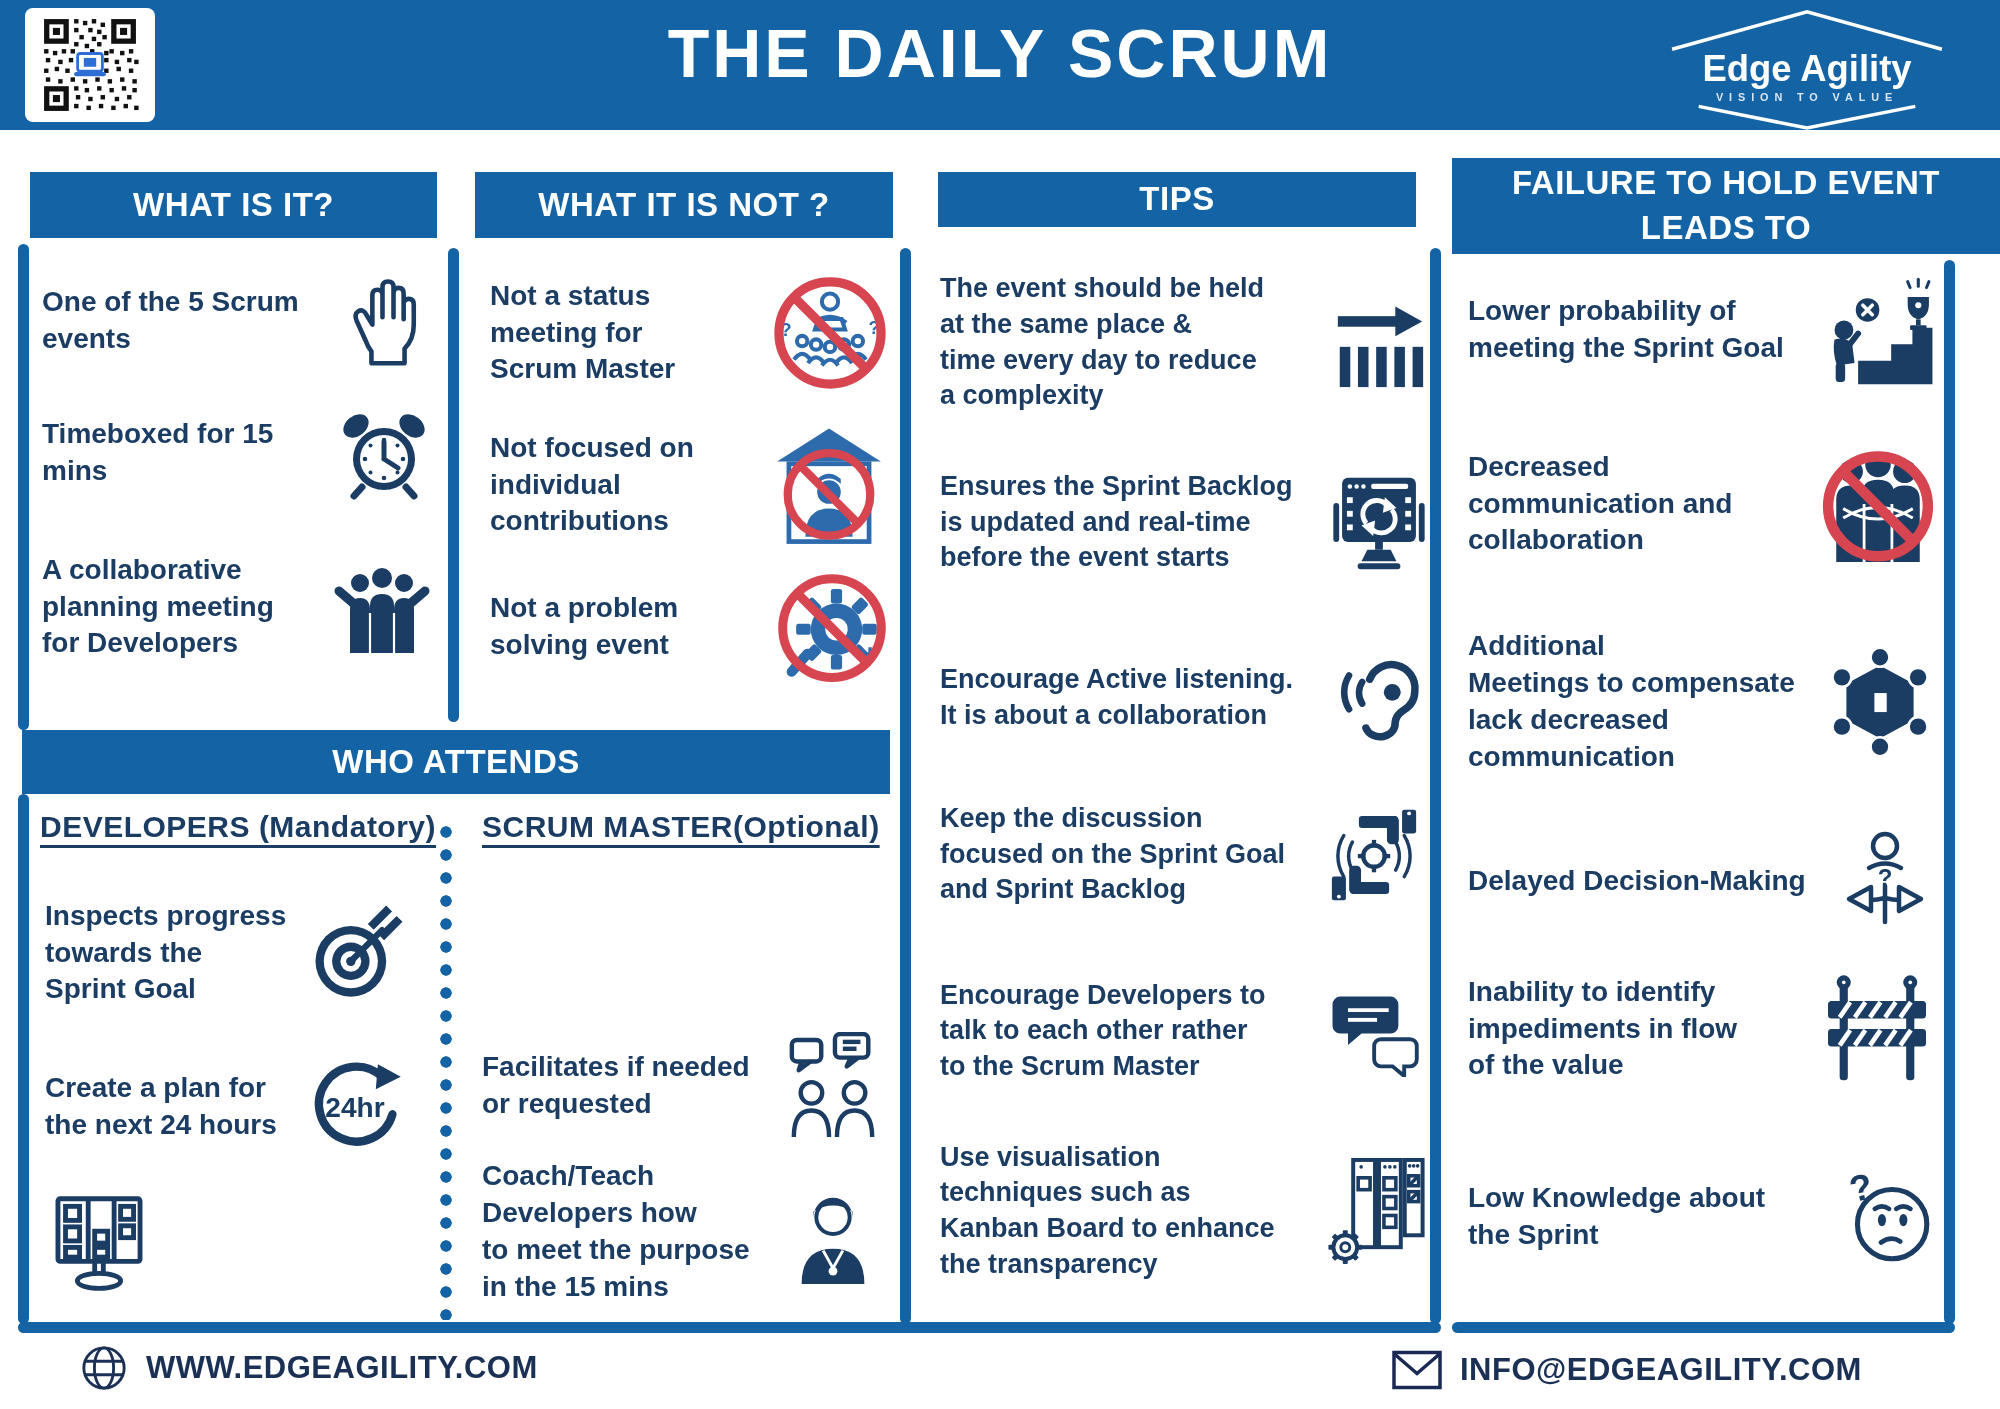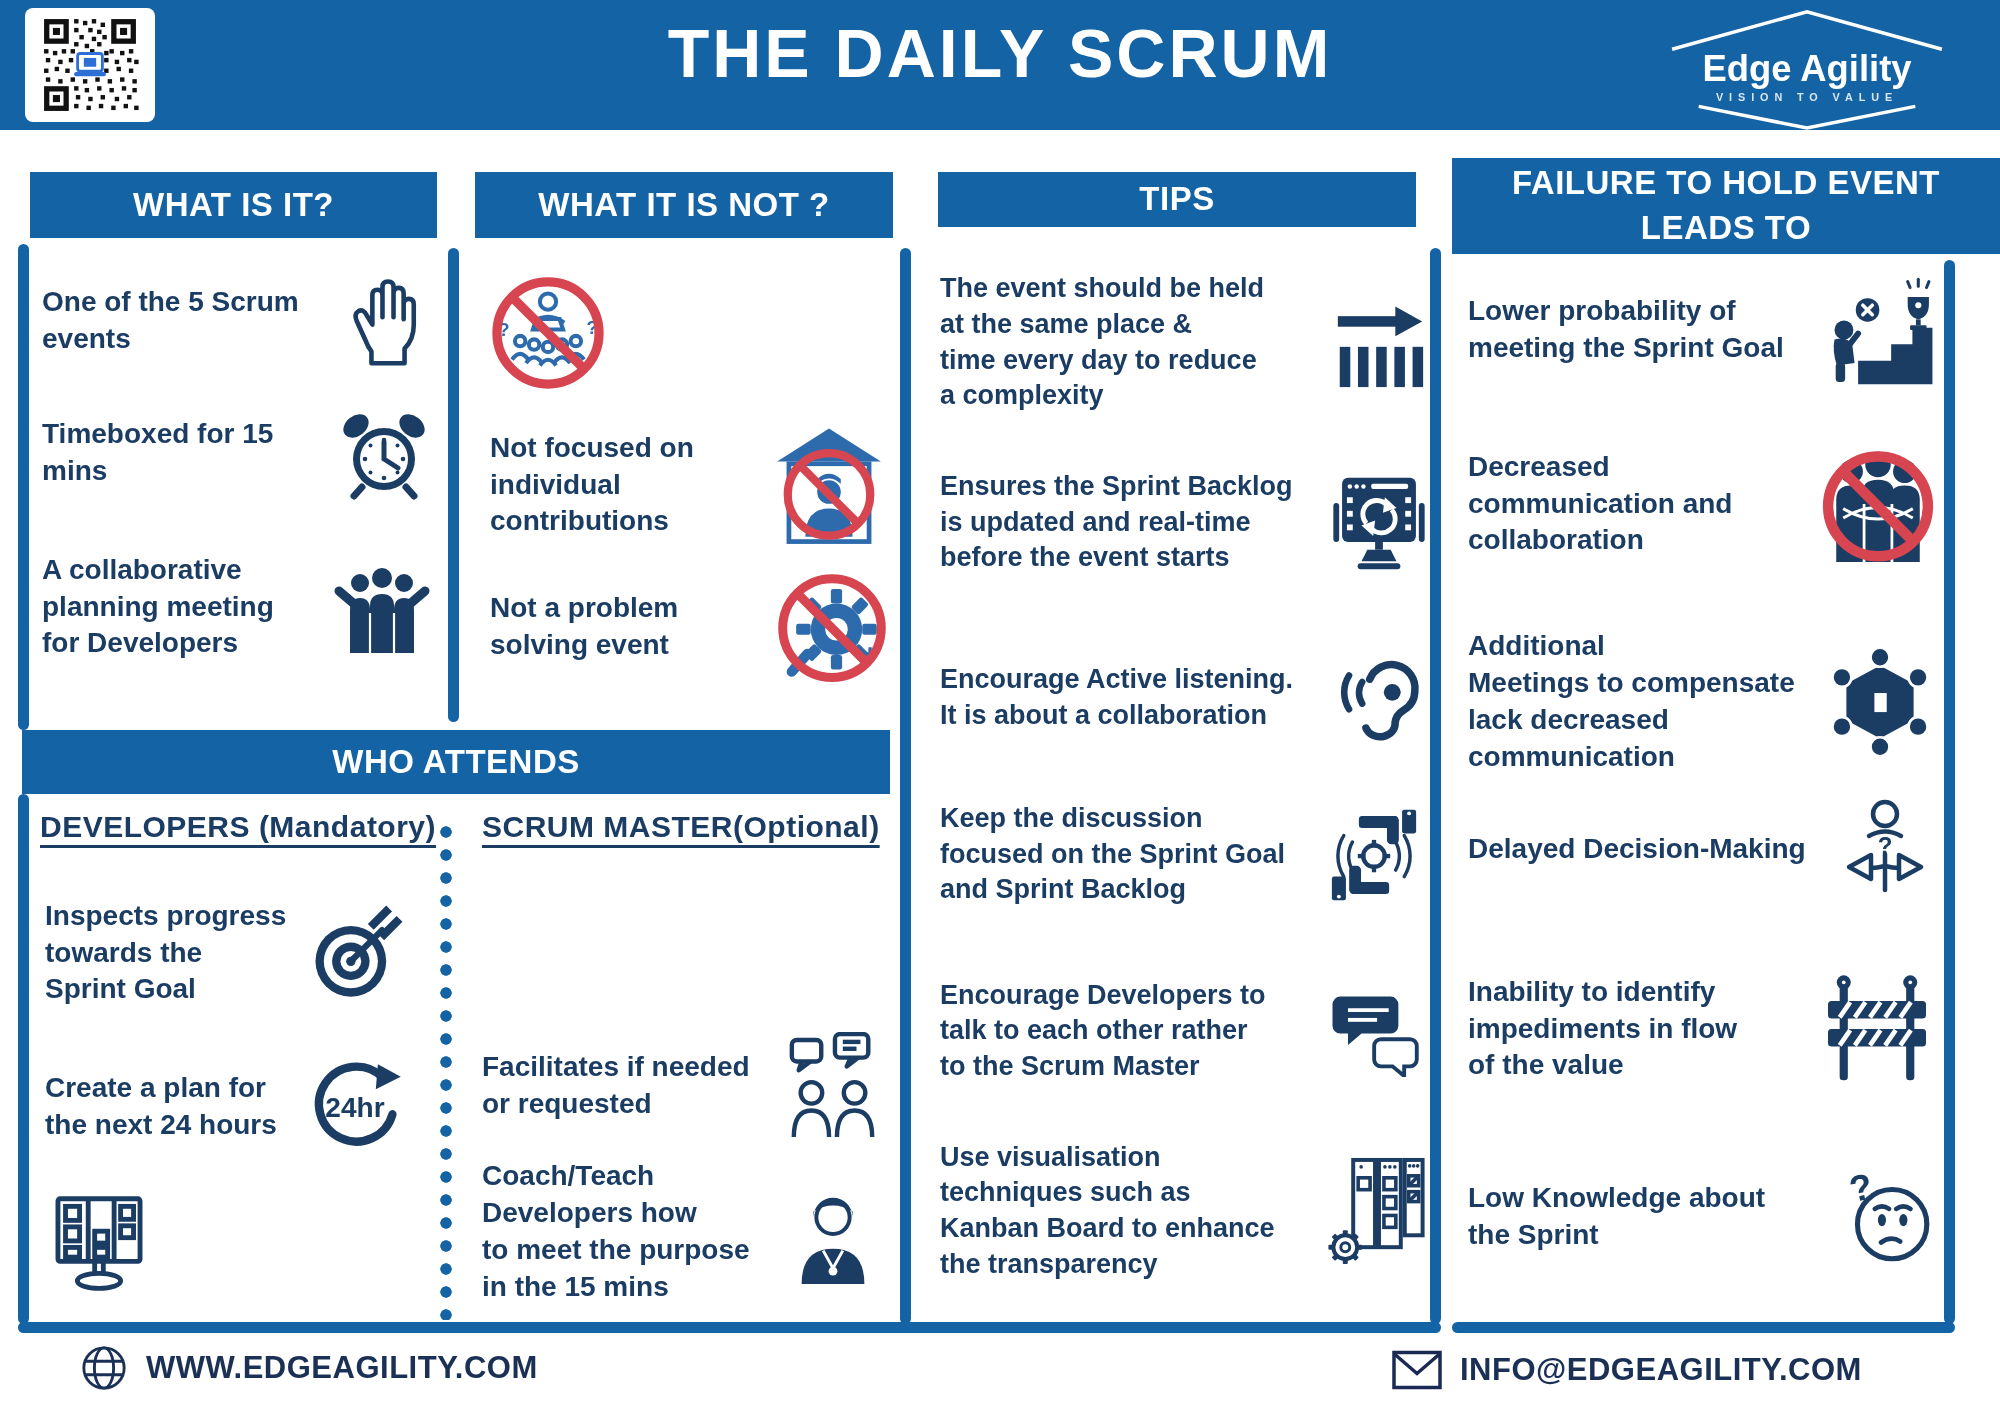--- a/index.html
+++ b/index.html
@@ -217,20 +217,23 @@
           <path d="M62,92 L62,49 Q62,37 72,37 Q82,37 82,49 L82,92 Z"></path>
           <path d="M21,42 L7,30" stroke="#1B3C63" stroke-width="9" stroke-linecap="round"></path>
           <path d="M79,42 L93,30" stroke="#1B3C63" stroke-width="9" stroke-linecap="round"></path>
         </g>
         <path d="M38,52 V92 M62,52 V92" stroke="#fff" stroke-width="2.2"></path>
       </svg>
     </span>
   </div>
 
   <div class="item" style="left:490px;top:262px;width:398px;height:142px">
+    <div class="txt">Not a status
+meeting for
+Scrum Master</div>
     <span class="ic">
       <svg width="116" height="116" viewBox="0 0 100 100">
         <g fill="none" stroke="#2D6BAD" stroke-width="3.5">
           <circle cx="50" cy="23" r="7"></circle>
           <path d="M36,41 Q50,31 64,41"></path>
           <path d="M40,38 h20 l3,9 h-26 Z"></path>
           <circle cx="26" cy="57" r="4.5"></circle>
             <circle cx="38" cy="60" r="4.5"></circle>
             <circle cx="50" cy="62" r="4.5"></circle>
             <circle cx="62" cy="60" r="4.5"></circle>
@@ -600,21 +603,21 @@
           <circle cx="50" cy="10" r="8.5"></circle>
             <circle cx="84" cy="28" r="8.5"></circle>
             <circle cx="84" cy="72" r="8.5"></circle>
           <circle cx="50" cy="90" r="8.5"></circle>
             <circle cx="16" cy="72" r="8.5"></circle>
             <circle cx="16" cy="28" r="8.5"></circle>
         </g>
       </svg>
     </span>
   </div>
-  <div class="item" style="left:1468px;top:788px;width:468px;height:122px">
+  <div class="item" style="left:1468px;top:820px;width:468px;height:122px">
     <div class="txt">Delayed Decision-Making</div>
     <span class="ic">
       <svg width="102" height="110" viewBox="0 0 100 110">
         <g stroke="#1B3C63" stroke-width="4.5" fill="none" stroke-linecap="round">
           <circle cx="50" cy="20" r="12"></circle>
           <path d="M34,42 Q50,33 66,42"></path>
           <path d="M50,60 V96"></path>
           <path d="M50,72 Q42,74 36,74"></path>
           <path d="M50,72 Q58,74 64,74"></path>
         </g>

